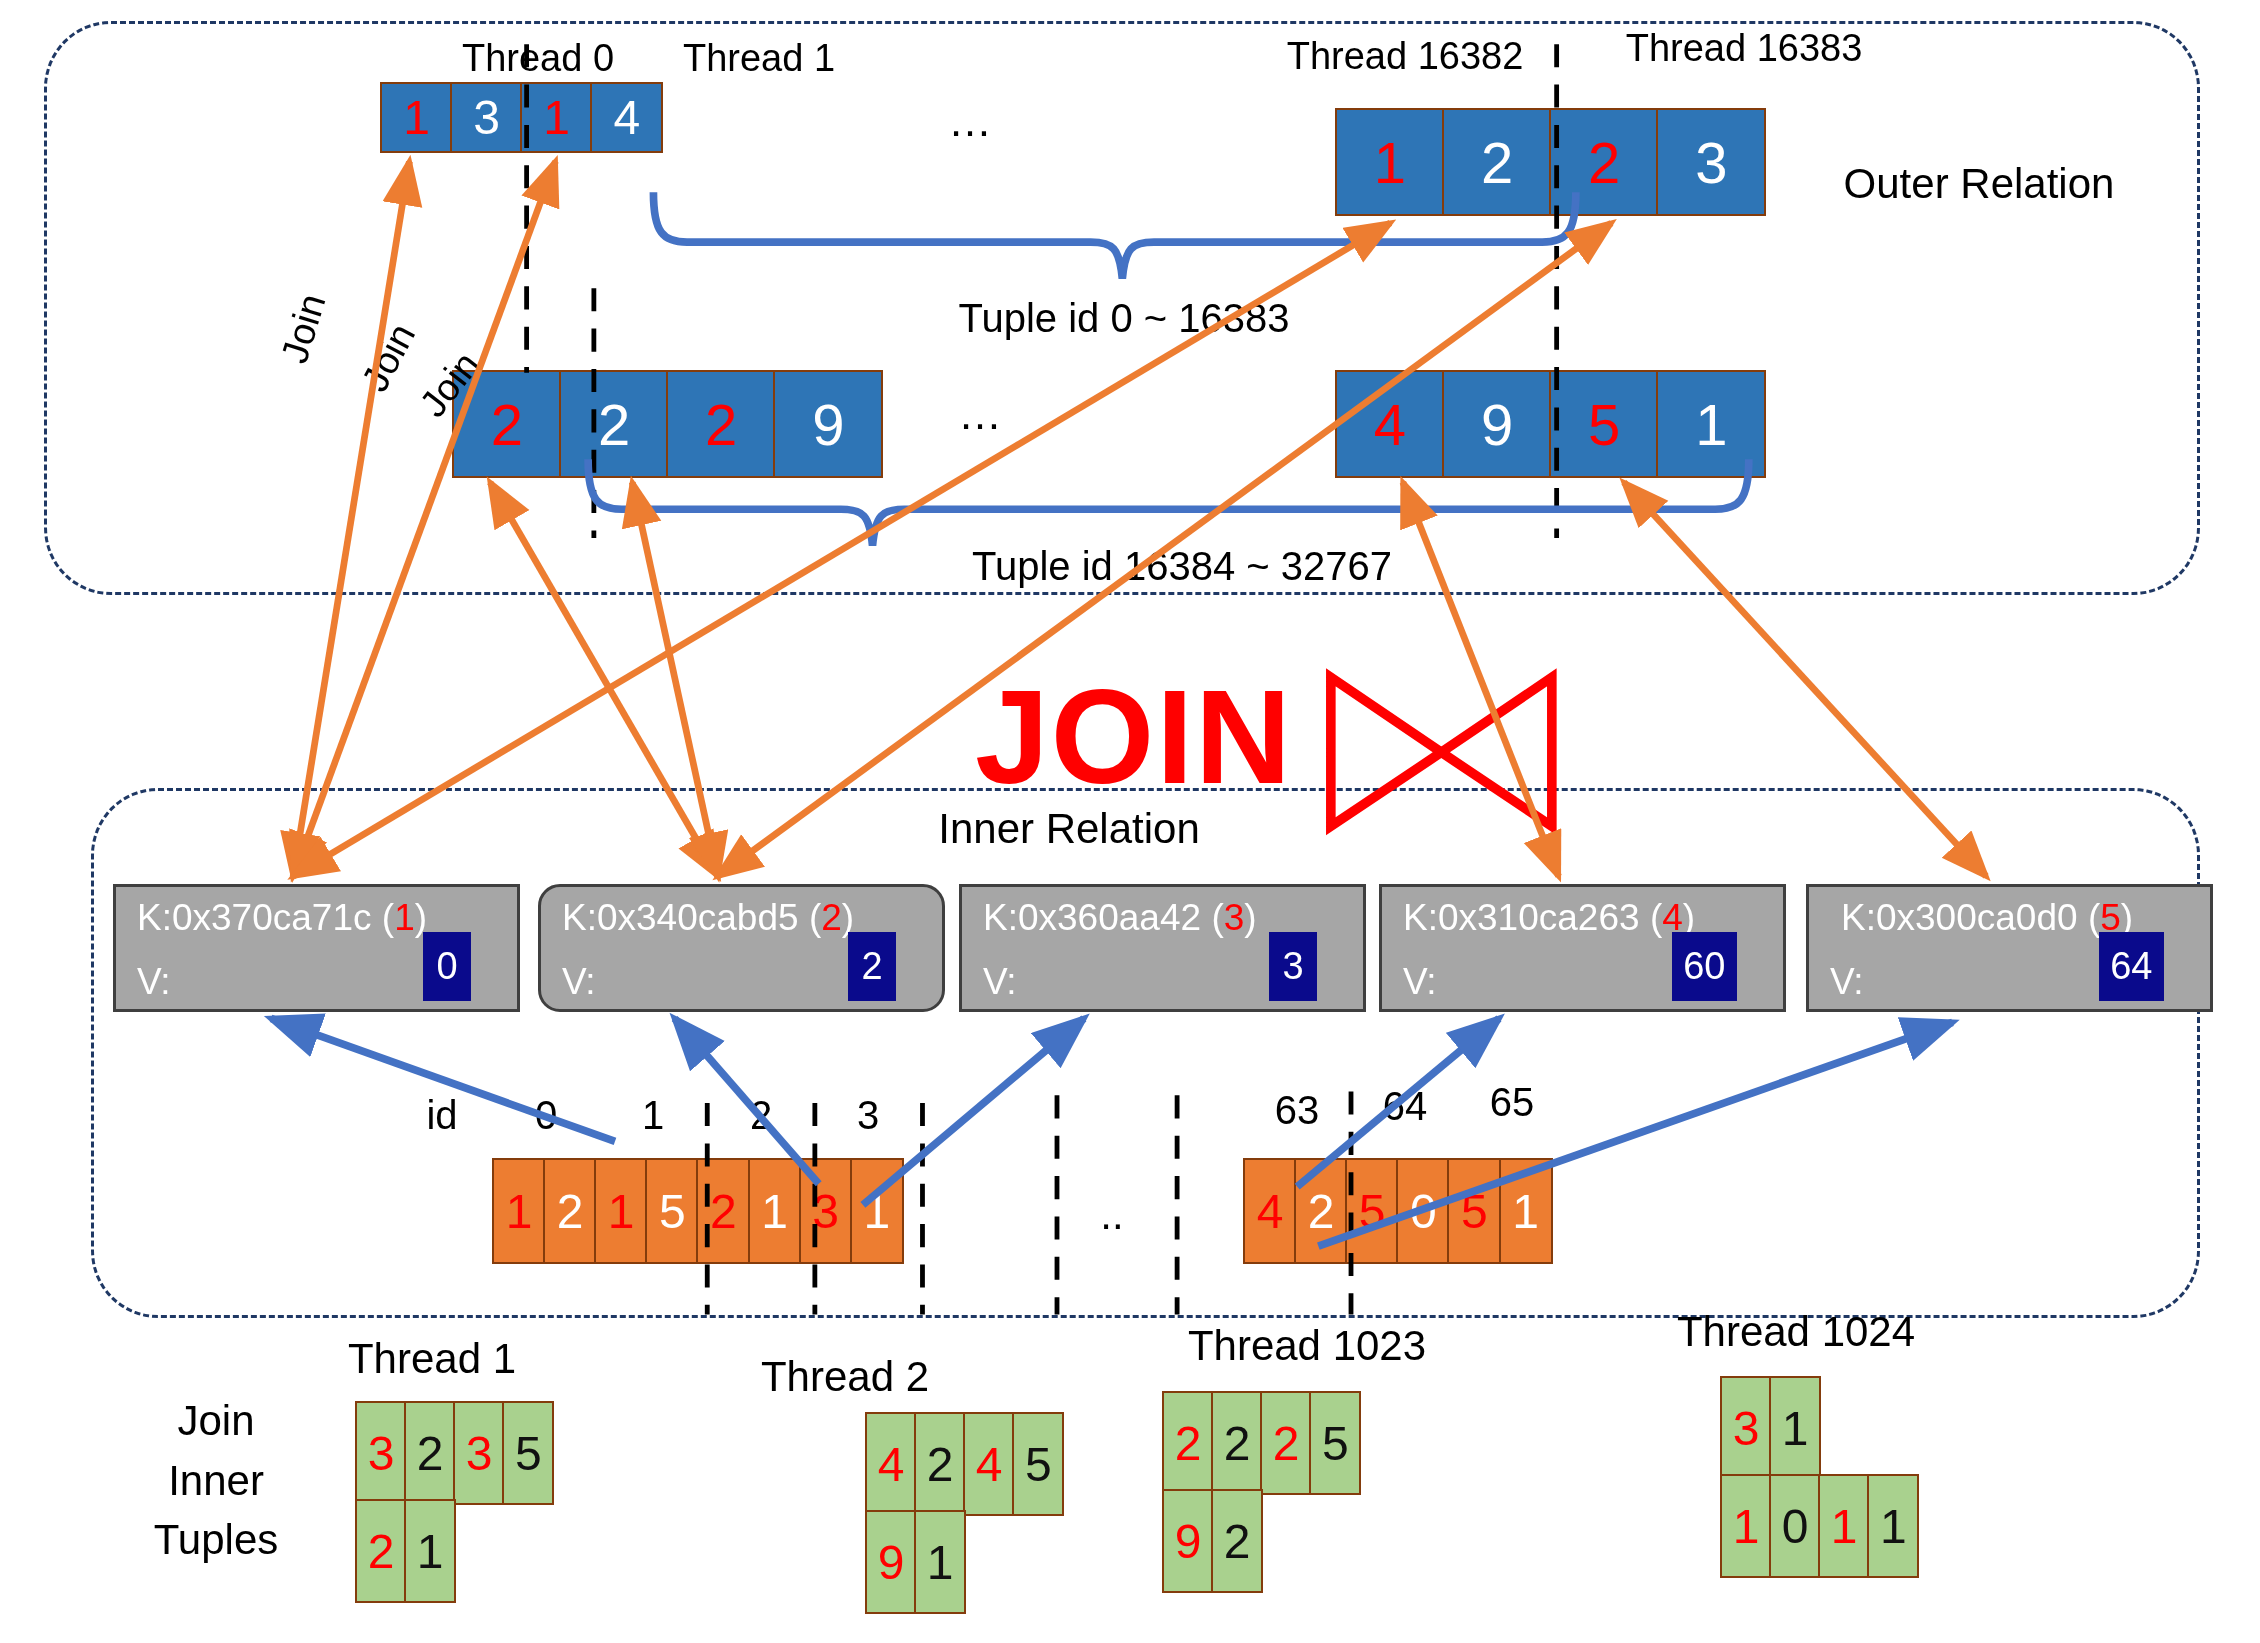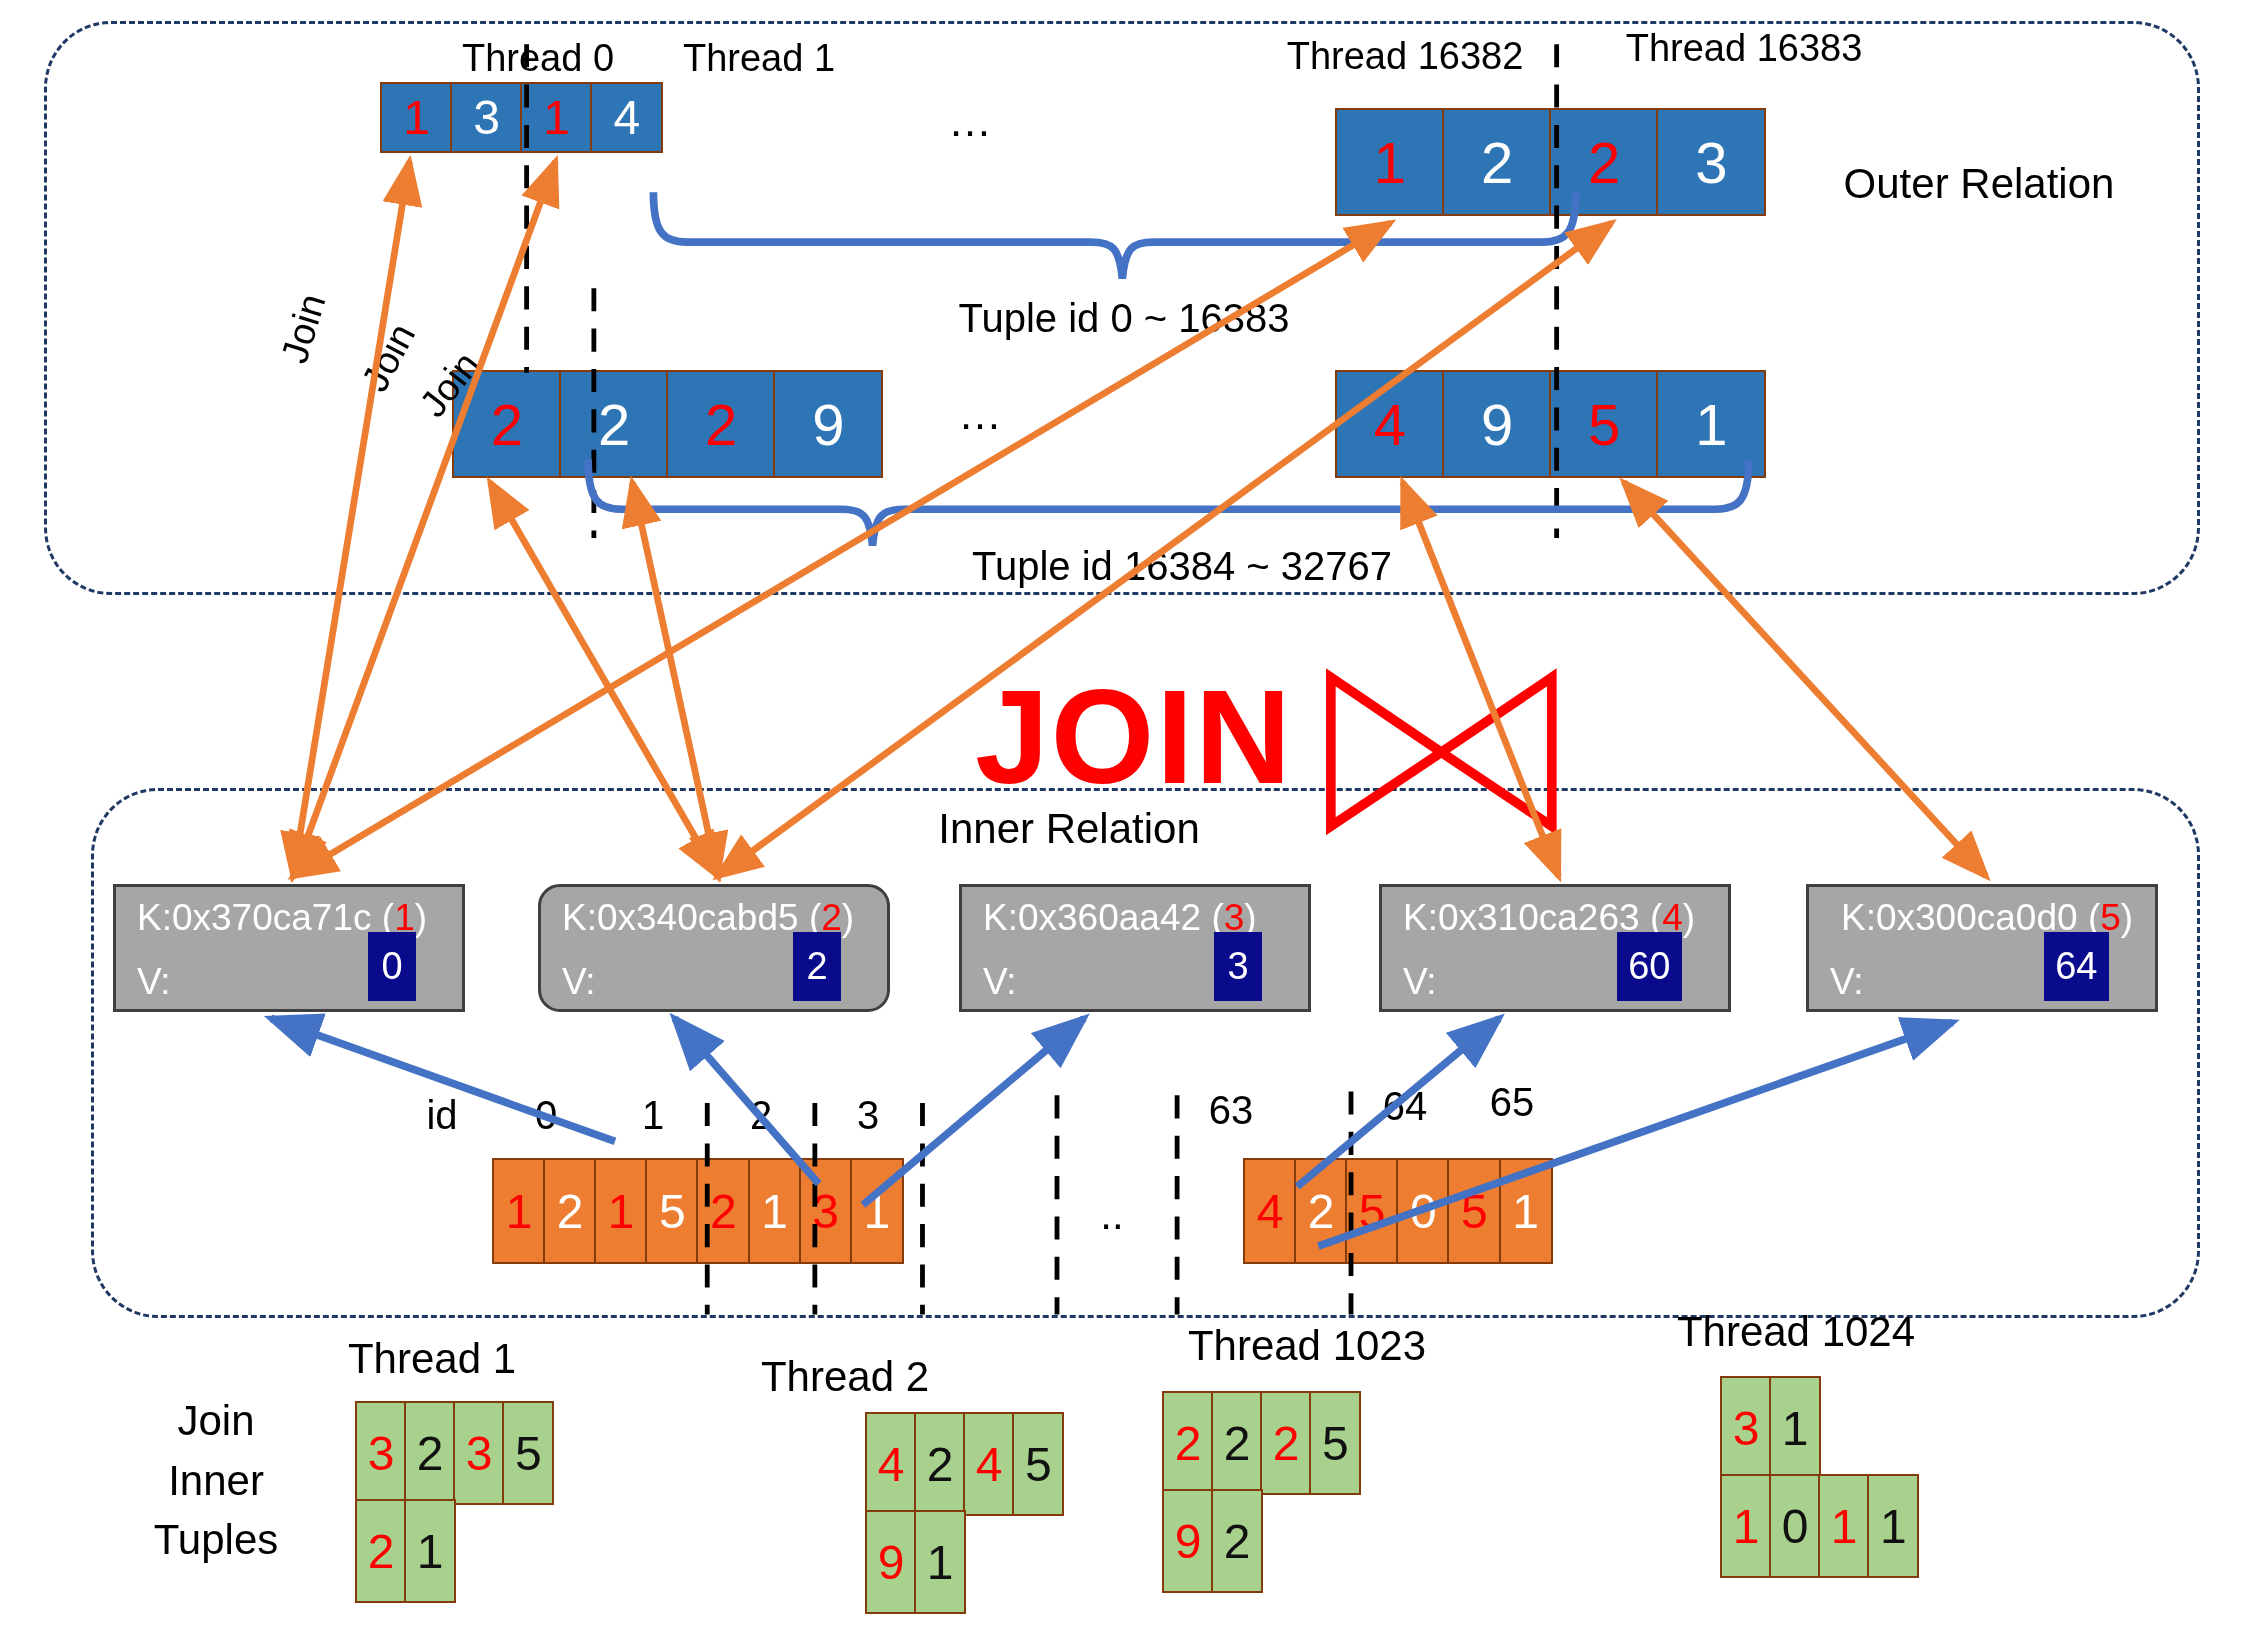--- a/index.html
+++ b/index.html
@@ -13,21 +13,21 @@
         box-sizing:border-box;margin-left:-2.9px;font-weight:400;}
   .cell:first-child{margin-left:0;}
   .bcell-sm{width:73px;height:71px;background:#2E75B6;font-size:48px;}
   .bcell-lg{width:110px;height:108px;background:#2E75B6;font-size:58px;}
   .ocell{width:54px;height:106px;background:#ED7D31;font-size:48px;}
   .gcell{width:52px;height:104px;background:#A9D18E;font-size:48px;}
   .red{color:#FF0000;}
   .white{color:#ffffff;}
   .black{color:#111111;}
   .dashedbox{position:absolute;border:3.8px dashed #1F3864;border-radius:67px;box-sizing:border-box;}
-  .hashbox{position:absolute;top:884px;width:352px;height:128px;background:#A6A6A6;
+  .hashbox{position:absolute;top:884px;width:407px;height:128px;background:#A6A6A6;
            border:3.8px solid #3F3F3F;box-sizing:border-box;color:#fff;font-size:37px;
            padding:9.6px 0 0 21px;}
   .vline{position:absolute;left:21px;bottom:5.8px;}
   .vchip{position:absolute;right:46px;bottom:7.7px;background:#0A0A8C;color:#fff;
          font-size:38px;padding:13.4px 11.5px;min-width:25px;text-align:center;}
   .joinword{position:absolute;left:975px;top:661px;color:#FF0000;font-size:133px;
             font-weight:600;letter-spacing:1.9px;}
   .rotlbl{position:absolute;font-size:38px;white-space:nowrap;}
   .greenrow2{margin-top:-2.9px;}
   svg.overlay{position:absolute;left:0;top:0;pointer-events:none;}
@@ -111,21 +111,21 @@
     <div><span>K:0x300ca0d0</span> <span>(</span><span class="red">5</span><span>)</span></div>
     <div class="vline">V:</div>
     <div class="vchip">64</div>
   </div>
 
   <div class="lbl" style="left:442px;top:1093px;">id</div>
   <div class="lbl" style="left:546px;top:1093px;">0</div>
   <div class="lbl" style="left:653px;top:1093px;">1</div>
   <div class="lbl" style="left:761px;top:1093px;">2</div>
   <div class="lbl" style="left:868px;top:1093px;">3</div>
-  <div class="lbl" style="left:1231px;top:1088px;">63</div>
+  <div class="lbl" style="left:1297px;top:1088px;">63</div>
   <div class="lbl" style="left:1405px;top:1084px;">64</div>
   <div class="lbl" style="left:1512px;top:1080px;">65</div>
 
   <div class="cellrow" style="left:492px;top:1158px;">
       <div class="cell ocell red">1</div>
       <div class="cell ocell white">2</div>
       <div class="cell ocell red">1</div>
       <div class="cell ocell white">5</div>
       <div class="cell ocell red">2</div>
       <div class="cell ocell white">1</div>

